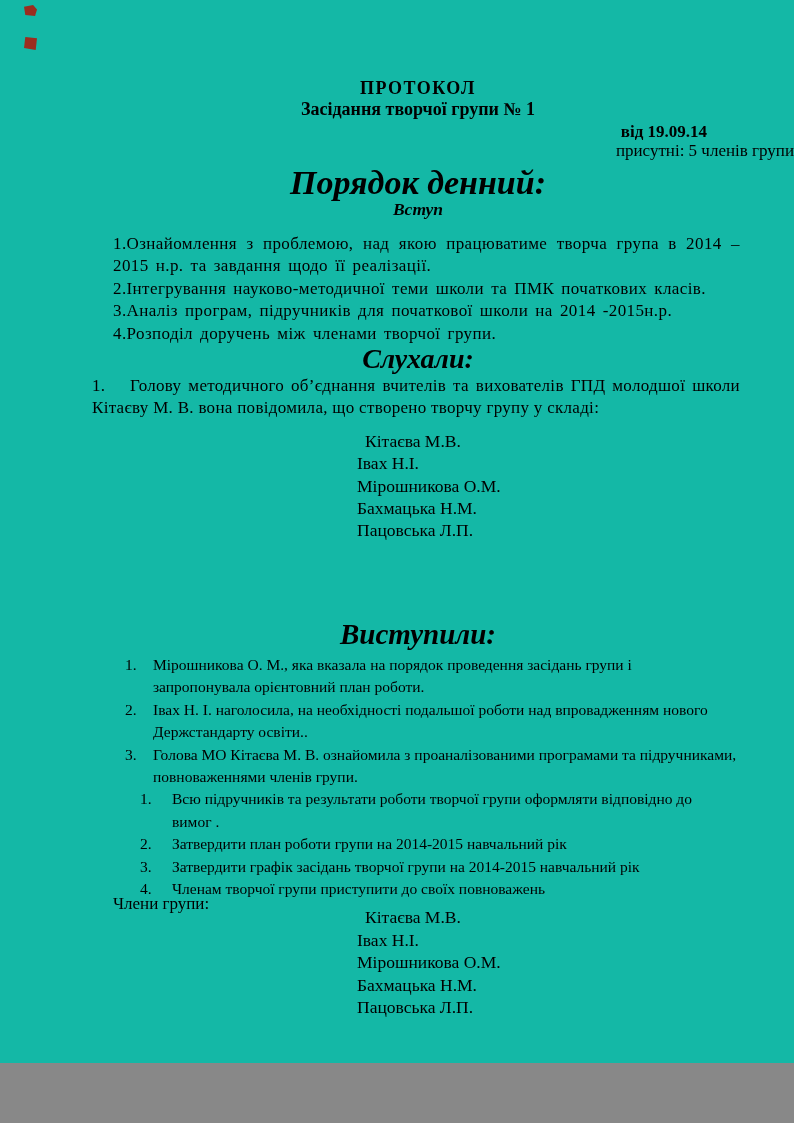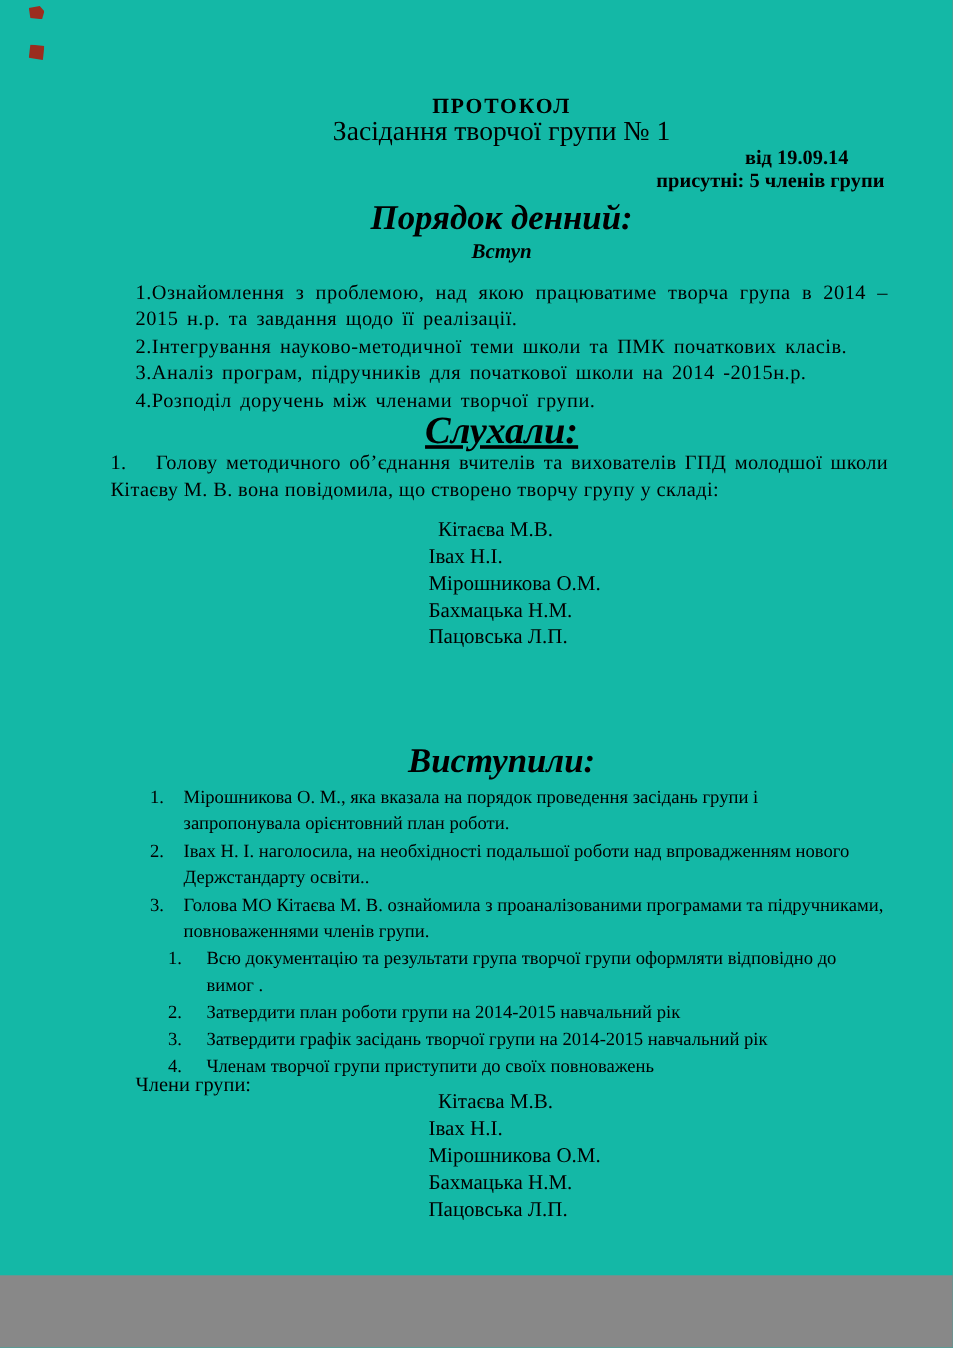--- a/index.html
+++ b/index.html
@@ -13,32 +13,32 @@
     overflow:hidden;
   }
   
   .corner-mark{position:absolute;left:24px;width:13px;background:#9b2d1f;}
   .corner-mark.m1{top:5px;height:11px;clip-path:polygon(0 15%,70% 0,100% 40%,85% 100%,10% 90%);}
   .corner-mark.m2{top:37px;height:13px;clip-path:polygon(10% 0,100% 10%,90% 100%,0 85%);}
 
   .centered{margin-left:42px;width:752px;text-align:center;}
 
   .doc-title{margin-top:78px;font-size:18px;font-weight:bold;letter-spacing:1.5px;line-height:21px;}
-  .doc-subtitle{font-size:23px;font-weight:normal;line-height:21px;}
+  .doc-subtitle{font-size:18px;font-weight:bold;line-height:21px;}
   .date-line{margin-top:2px;font-size:17px;font-weight:bold;text-align:right;padding-right:87px;line-height:19px;}
-  .present-line{font-size:17px;font-weight:bold;text-align:right;padding-right:57px;line-height:19px;}
+  .present-line{font-size:17px;font-weight:normal;text-align:right;line-height:19px;}
 
   .big-heading{font-weight:bold;font-style:italic;}
-  .agenda-heading{margin-top:6px;font-size:29px;line-height:33px;}
+  .agenda-heading{margin-top:6px;font-size:34px;line-height:33px;}
   .agenda-sub{font-size:17.5px;font-weight:bold;font-style:italic;line-height:20px;}
 
   .agenda-list{margin:14px 54px 0 113px;font-size:17px;line-height:22.4px;letter-spacing:0.4px;word-spacing:2.5px;}
   .jline{text-align:justify;text-align-last:justify;}
 
-  .heard-heading{margin-top:-3px;font-size:32px;line-height:33px;text-decoration:underline;}
+  .heard-heading{margin-top:-3px;font-size:28px;line-height:33px;}
   .heard-para{margin:0 54px 0 92px;font-size:17px;line-height:22.4px;letter-spacing:0.3px;}
   .heard-num{display:inline-block;width:38px;}
 
   .members{margin:10px 0 0 357px;font-size:17.5px;line-height:22.4px;}
   .members .member-line:first-child{margin-left:8px;}
 
   .spoke-heading{margin-top:75px;font-size:29px;line-height:34px;}
   .numbered{font-size:15.5px;line-height:22.4px;}
   .spoke-list{margin:3px 54px 0 125px;}
   .resolved-list{margin:0 54px 0 140px;}
@@ -120,21 +120,21 @@
         <div>Голова МО Кітаєва М. В. ознайомила з проаналізованими програмами та підручниками,</div>
         <div>повноваженнями членів групи.</div>
       </div>
     </div>
   </div>
 
   <div class="numbered resolved-list">
     <div class="num-item">
       <span class="num">1.</span>
       <div class="item-lines">
-        <div>Всю документацію та результати група творчої групи оформляти відповідно до</div>
+        <div>Всю підручників та результати роботи творчої групи оформляти відповідно до</div>
         <div>вимог .</div>
       </div>
     </div>
     <div class="num-item">
       <span class="num">2.</span>
       <div class="item-lines">
         <div>Затвердити план роботи групи на 2014-2015 навчальний рік</div>
       </div>
     </div>
     <div class="num-item">

